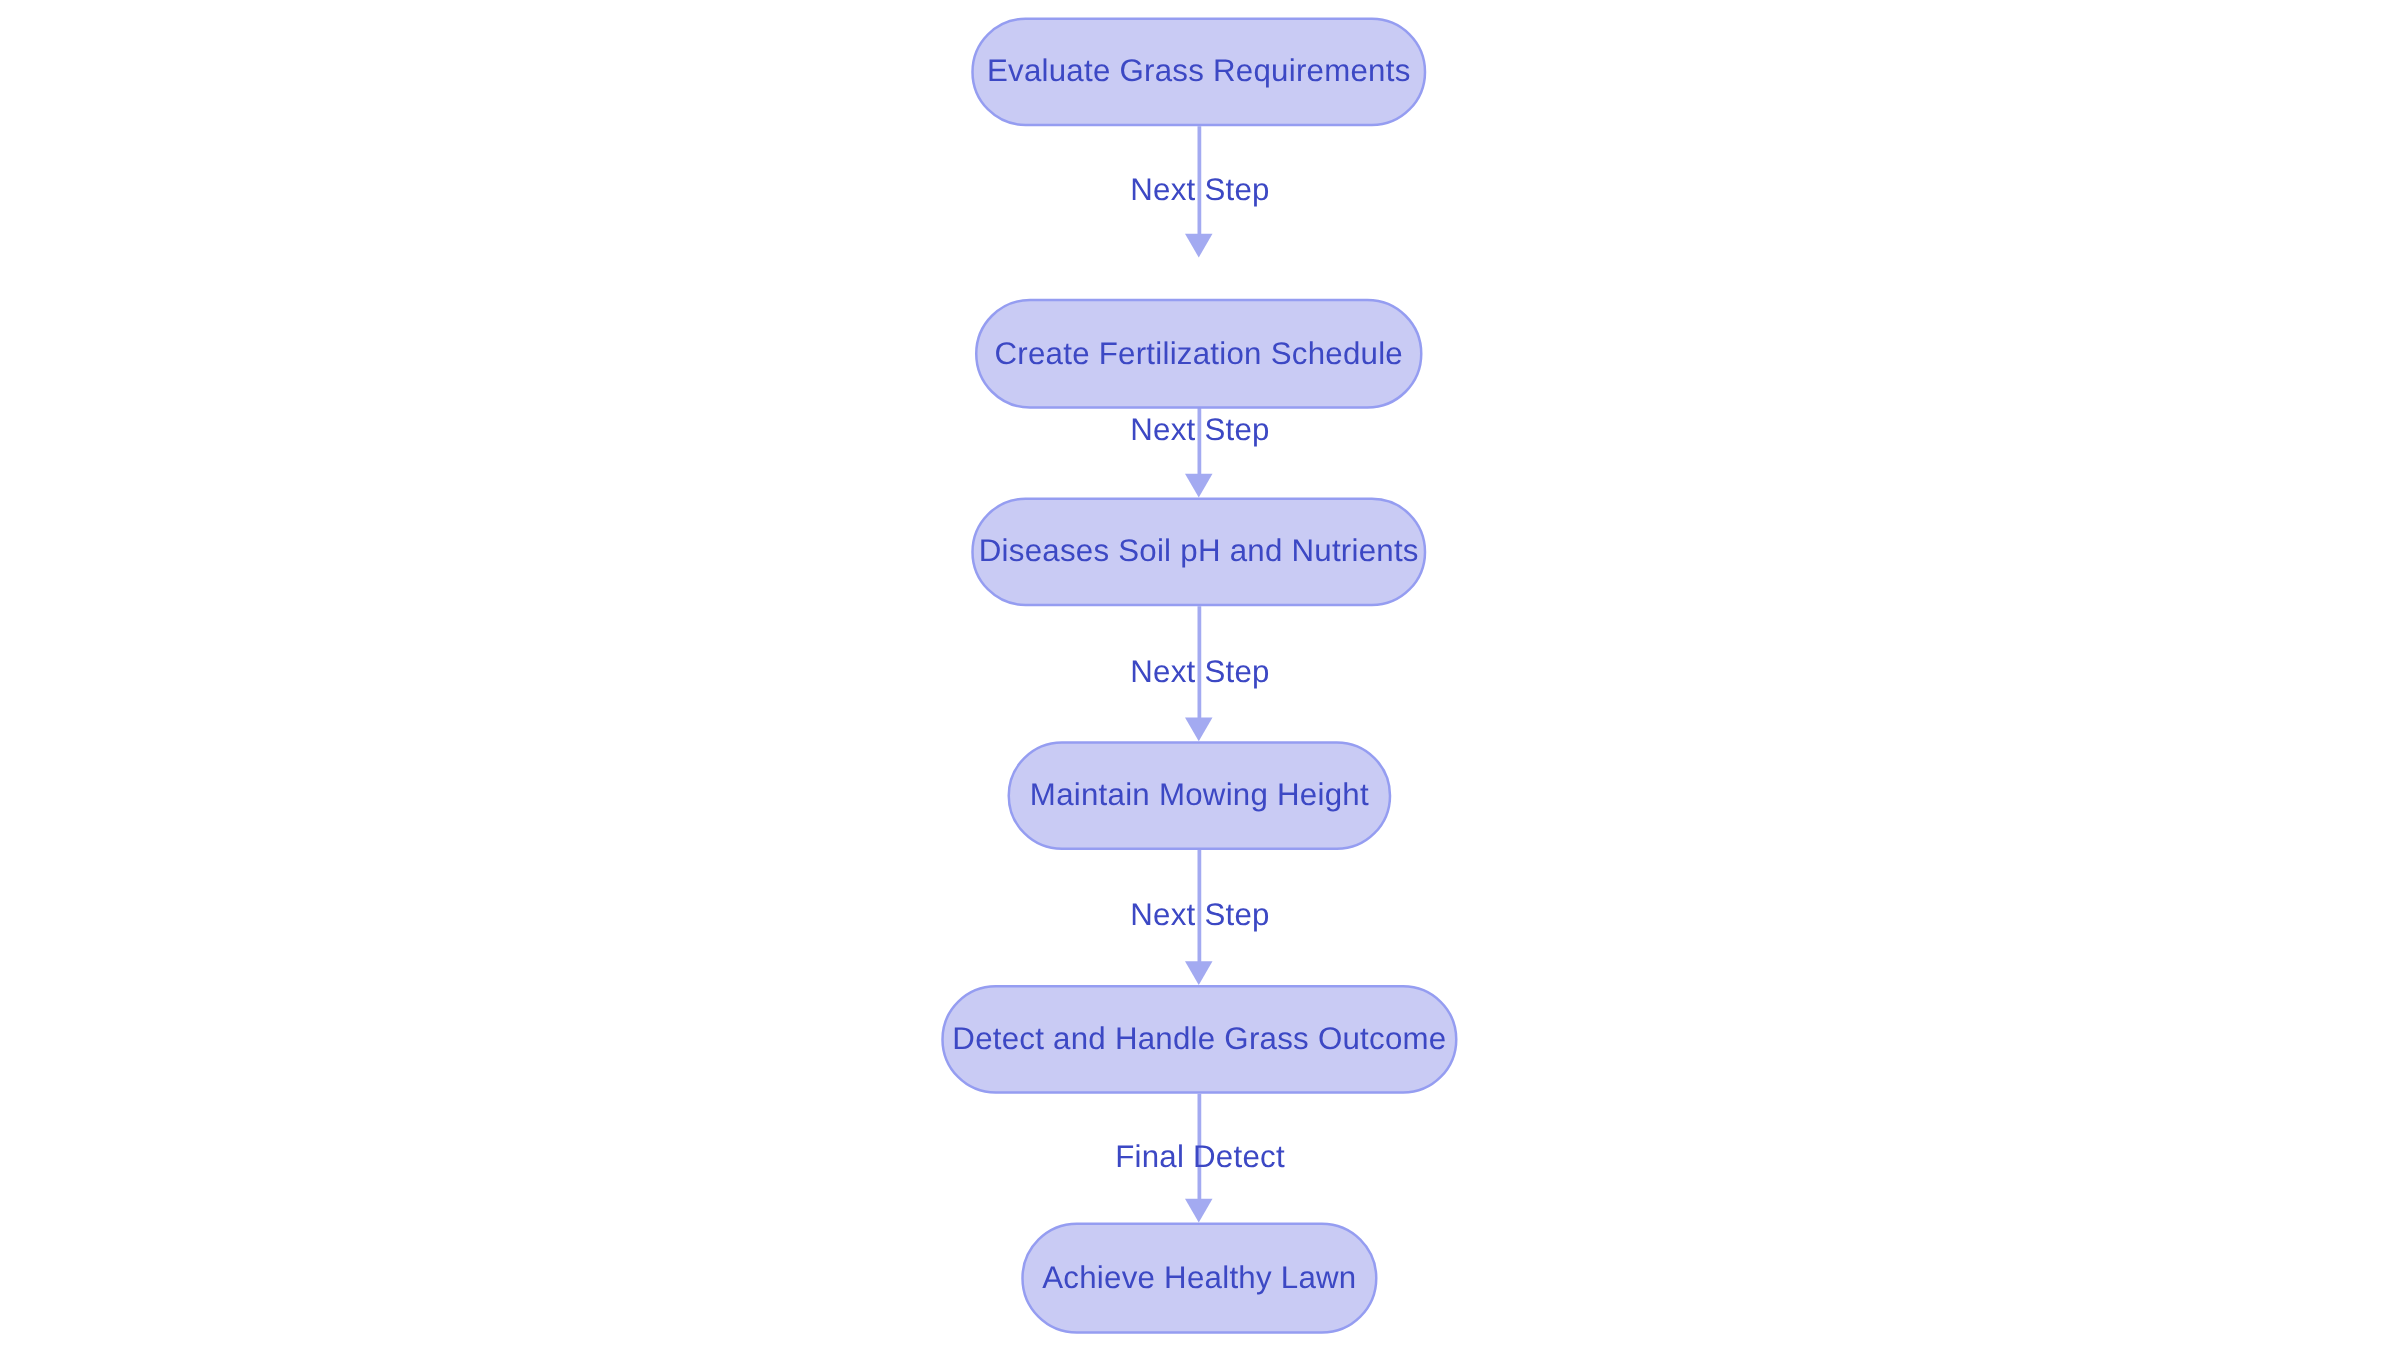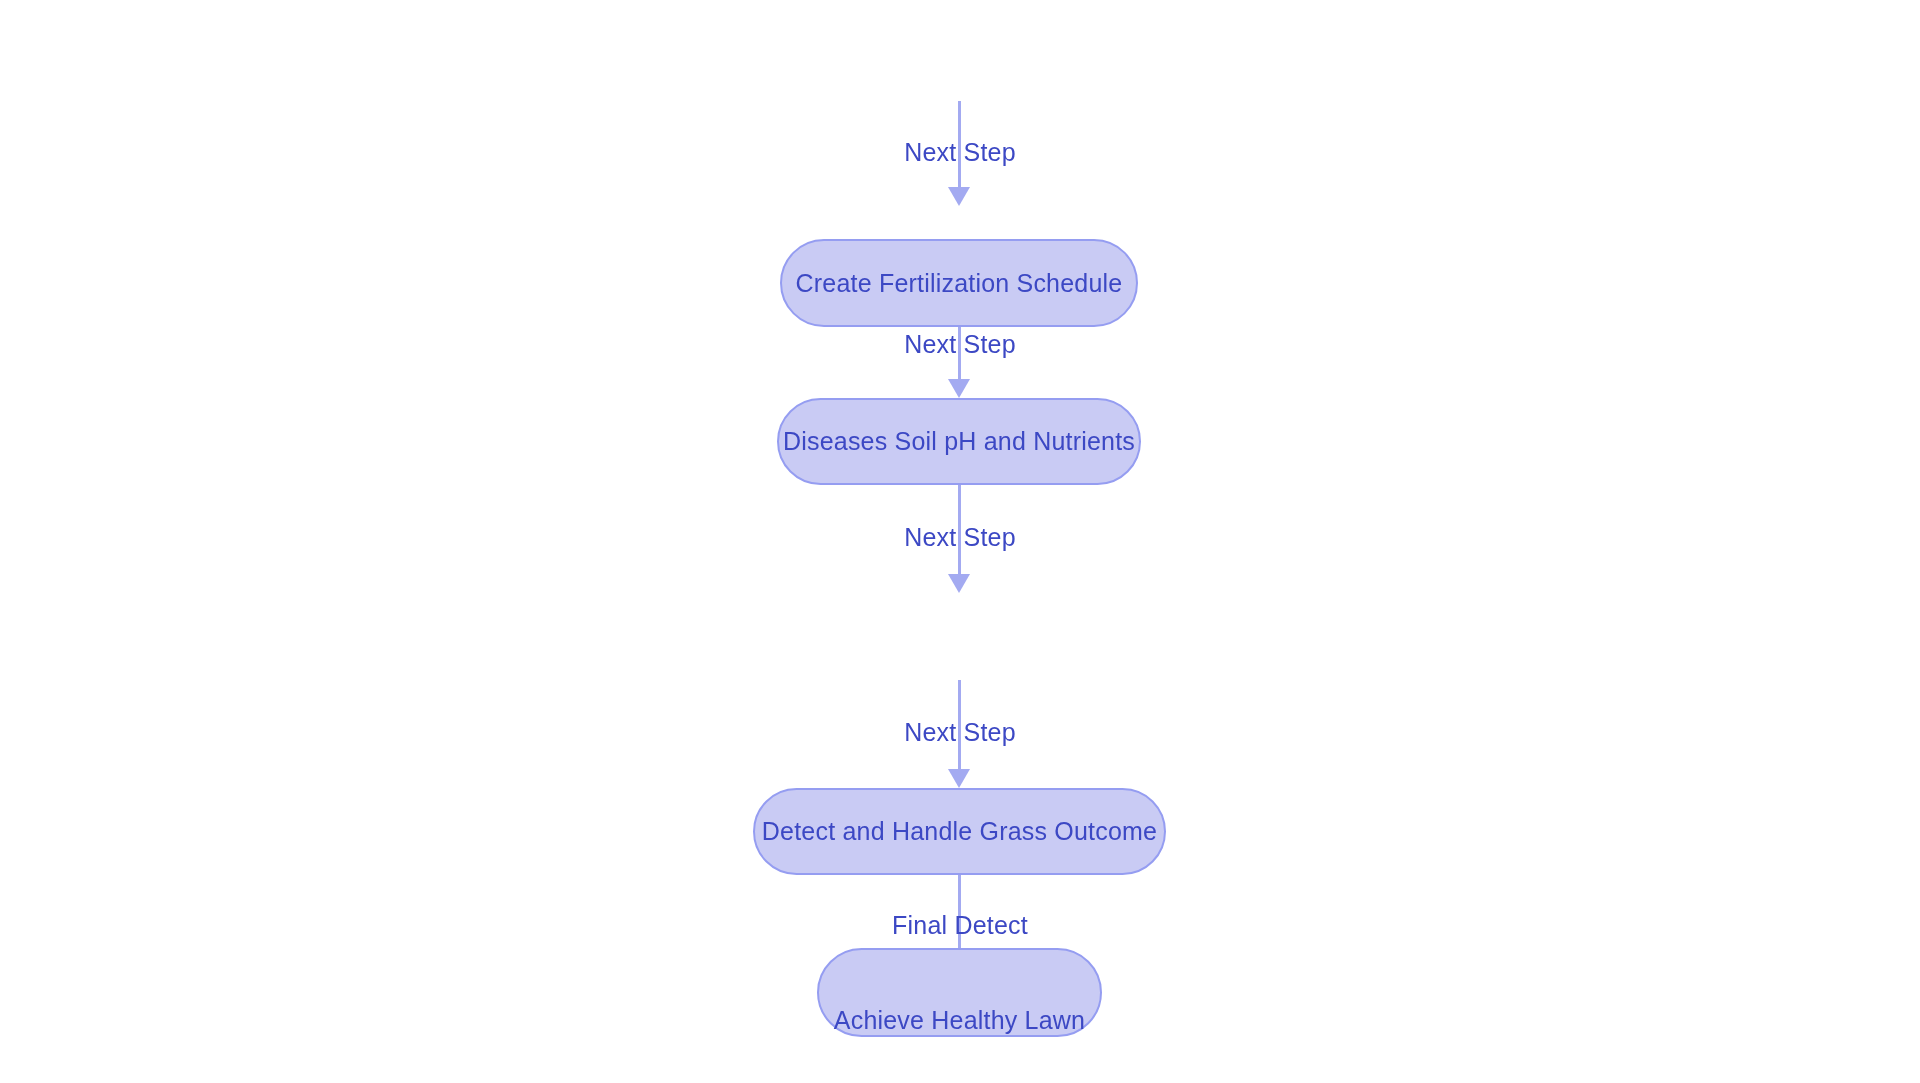--- a/index.html
+++ b/index.html
@@ -30,21 +30,21 @@
     font-size: 25px;
     letter-spacing: 0.2px;
     white-space: nowrap;
     z-index: 3;
   }
   .n1 { left: 777px; top: 14px;  width: 364px; height: 87px; }
   .n2 { left: 780px; top: 206px; width: 358px; height: 88px; margin-top: 33px; }
   .n3 { left: 777px; top: 398px; width: 364px; height: 87px; }
   .n4 { left: 806px; top: 593px; width: 307px; height: 87px; }
   .n5 { left: 753px; top: 788px; width: 413px; height: 87px; }
-  .n6 { left: 817px; top: 948px; width: 285px; height: 89px; align-items: flex-end; }
+  .n6 { left: 817px; top: 978px; width: 285px; height: 89px; }
 
   
   .edge {
     position: absolute;
     left: 0;
     width: 1920px;
     z-index: 1;
     text-align: center;
   }
   .e1 { top: 101px; height: 105px; }
@@ -81,20 +81,23 @@
     letter-spacing: 0.2px;
     white-space: nowrap;
     z-index: 2;
   }
 </style>
 </head>
 <body>
 
 <div class="canvas">
 
+  <div class="node n1">
+    <span>Evaluate Grass Requirements</span>
+  </div>
 
   <div class="edge e1">
     <div class="line"></div>
     <div class="arrowhead"></div>
     <div class="edge-label">Next Step</div>
   </div>
 
   <div class="node n2">
     <span>Create Fertilization Schedule</span>
   </div>
@@ -108,20 +111,23 @@
   <div class="node n3">
     <span>Diseases Soil pH and Nutrients</span>
   </div>
 
   <div class="edge e3">
     <div class="line"></div>
     <div class="arrowhead"></div>
     <div class="edge-label">Next Step</div>
   </div>
 
+  <div class="node n4">
+    <span>Maintain Mowing Height</span>
+  </div>
 
   <div class="edge e4">
     <div class="line"></div>
     <div class="arrowhead"></div>
     <div class="edge-label">Next Step</div>
   </div>
 
   <div class="node n5">
     <span>Detect and Handle Grass Outcome</span>
   </div>

